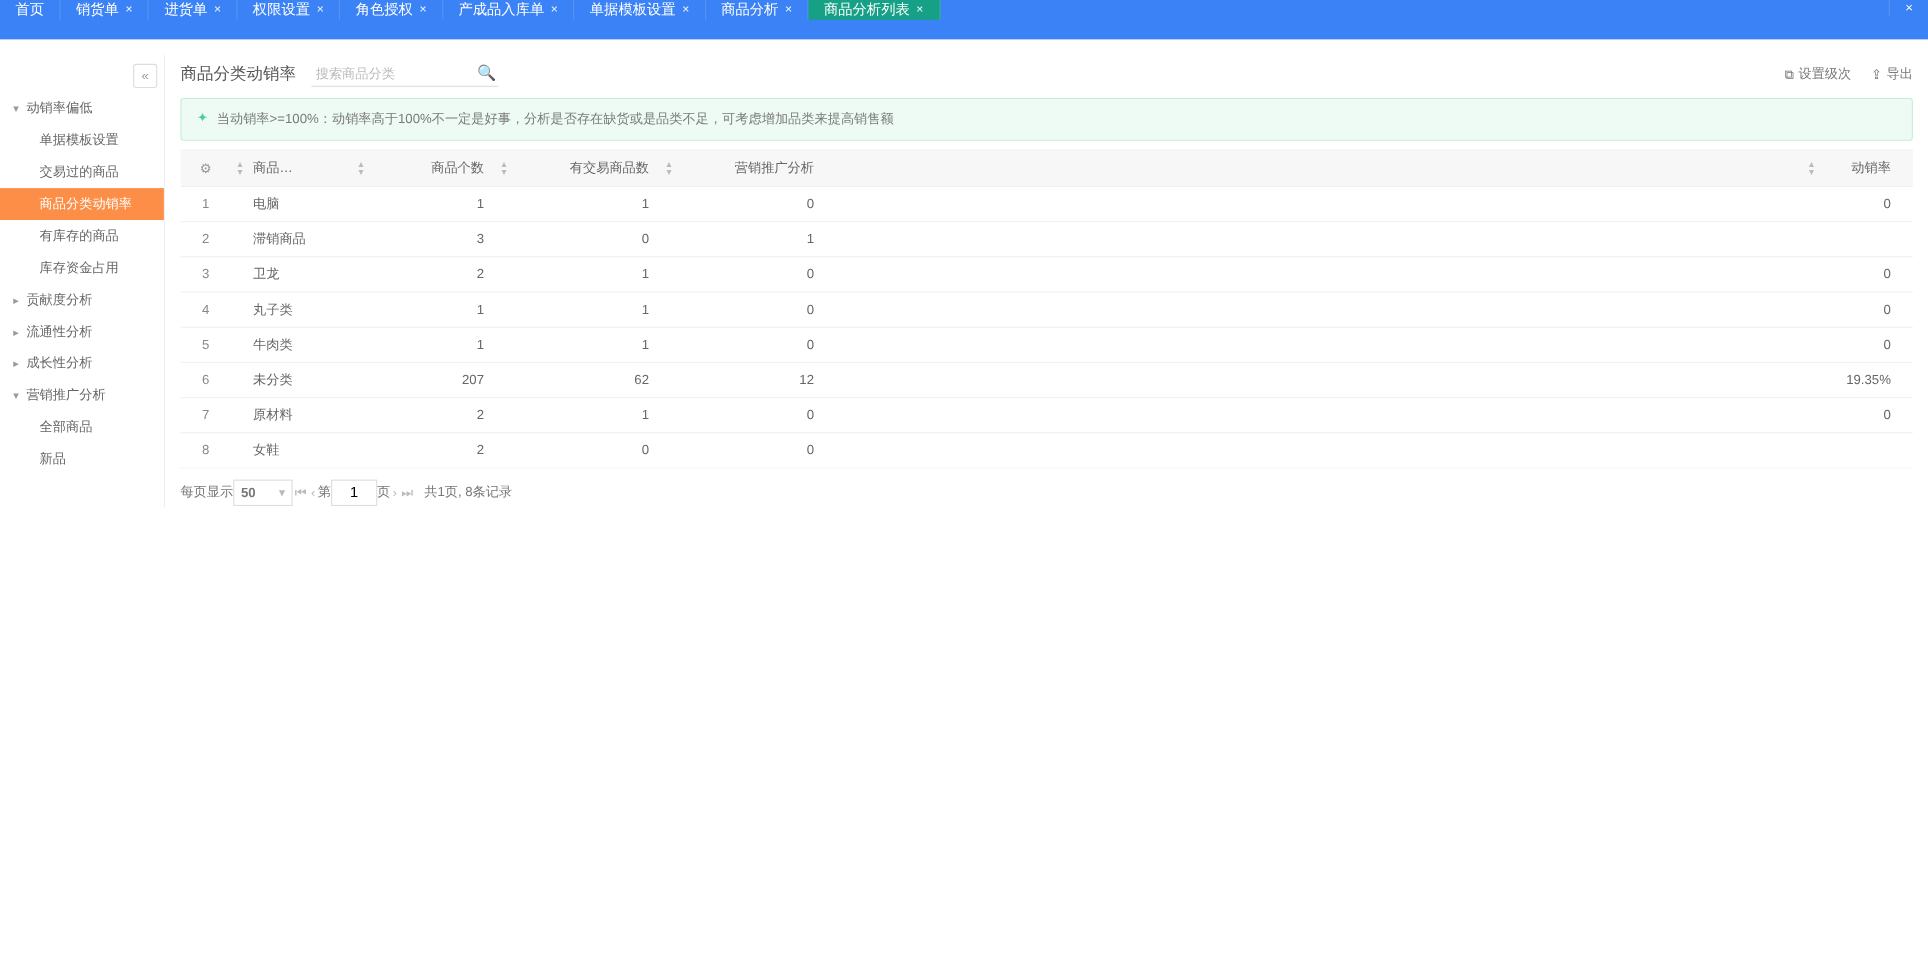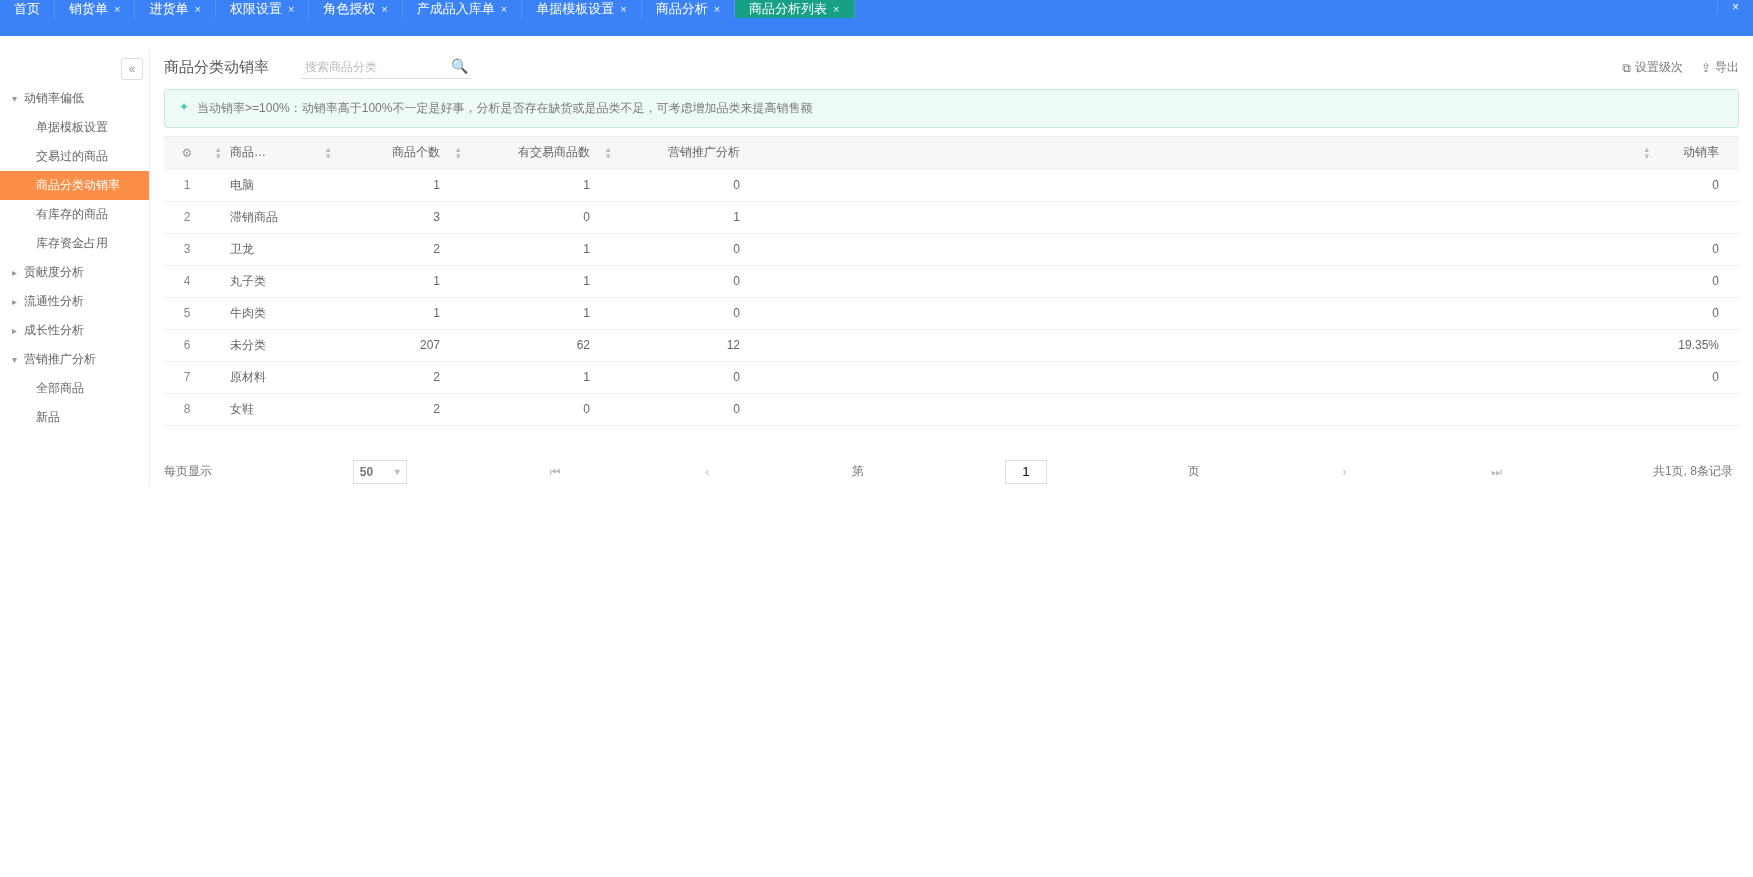--- a/index.html
+++ b/index.html
@@ -23,21 +23,21 @@
   .side-group { padding: 6px 12px; cursor:pointer; color:#666; }
   .side-group::before { content:"▾"; display:inline-block; width:12px; font-size:10px; color:#999; }
   .side-group.collapsed::before { content:"▸"; }
   .side-item { padding:6px 12px 6px 36px; cursor:pointer; color:#666; }
   .side-item.active { background:#FD8E47; color:#fff; }
   
   
   .main { flex:1; padding: 0 14px 0 14px; position:relative; display:flex; flex-direction:column; }
   .topbar { display:flex; align-items:center; padding: 6px 0 10px 0; }
   .page-title { font-size:15px; color:#555; margin-right:14px; }
-  .searchwrap { position:relative;margin-left:18px; }
+  .searchwrap { position:relative; }
   .search { border:none; border-bottom:1px solid #ddd; padding:4px 24px 4px 4px; width:170px; font-size:12px; outline:none; }
   .search::placeholder { color:#bbb; }
   .search-icon { position:absolute; right:2px; top:2px; color:#F39C12; font-size:14px; }
   .topbar .spacer { flex:1; }
   .top-action { margin-left:18px; color:#777; cursor:pointer; display:flex; align-items:center; gap:4px;}
   
   .tip { border:1px solid #c6ecd9; background:#eefbf5; color:#7a7a7a; border-radius:3px; padding:10px 14px; display:flex; gap:8px; margin-bottom:8px; }
   .tip-icon { color:#4CC9A7; }
   
   .table-wrap { flex:1; overflow:auto; border-top:1px solid #eee; }
@@ -50,21 +50,21 @@
   .col-name { width:110px; text-align:left; padding-left:20px;}
   .col-count { width:130px; text-align:right; }
   .col-stock { width:150px; text-align:right; }
   .col-deal { width:150px; text-align:right; }
   .col-rate { text-align:right; padding-right:20px;}
   tbody td.col-idx { color:#888; }
   
   .totalbar { background:#FFF3E0; height:34px; display:flex; align-items:center; border-top:1px solid #f0e0c0; border-bottom:1px solid #f0e0c0; color:#666; }
   .totalbar > div { padding:0 10px; }
   
-  .pager { display:flex; align-items:center; justify-content:space-between; gap:10px; padding:10px 6px 2px 0; color:#777;margin-top:24px;}
+  .pager { display:flex; align-items:center; justify-content:flex-start; padding:10px 6px 2px 0; color:#777;}
   .pgsel { border:1px solid #ddd; height:24px; width:54px; display:flex; align-items:center; justify-content:space-between; padding:0 6px; cursor:pointer;font-weight:bold;}
   .pgnum { border:1px solid #ddd; height:24px; width:42px; text-align:center; }
   .pgbtn { color:#bbb; cursor:pointer; padding:0 2px;}
 </style>
 </head>
 <body>
 
 <div class="tabbar" id="tabbar">
   <div class="tab">
       <span>首页</span>

